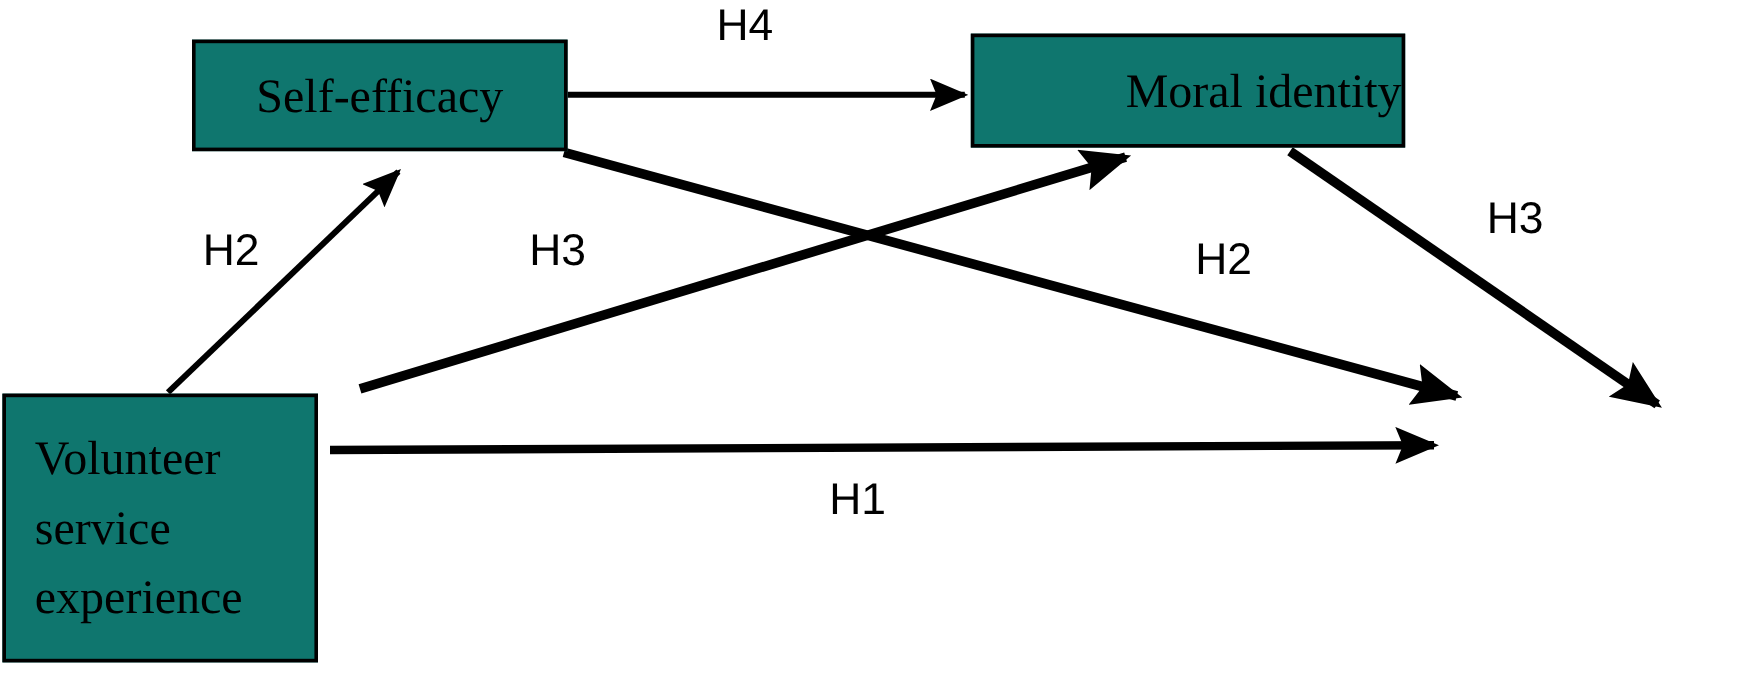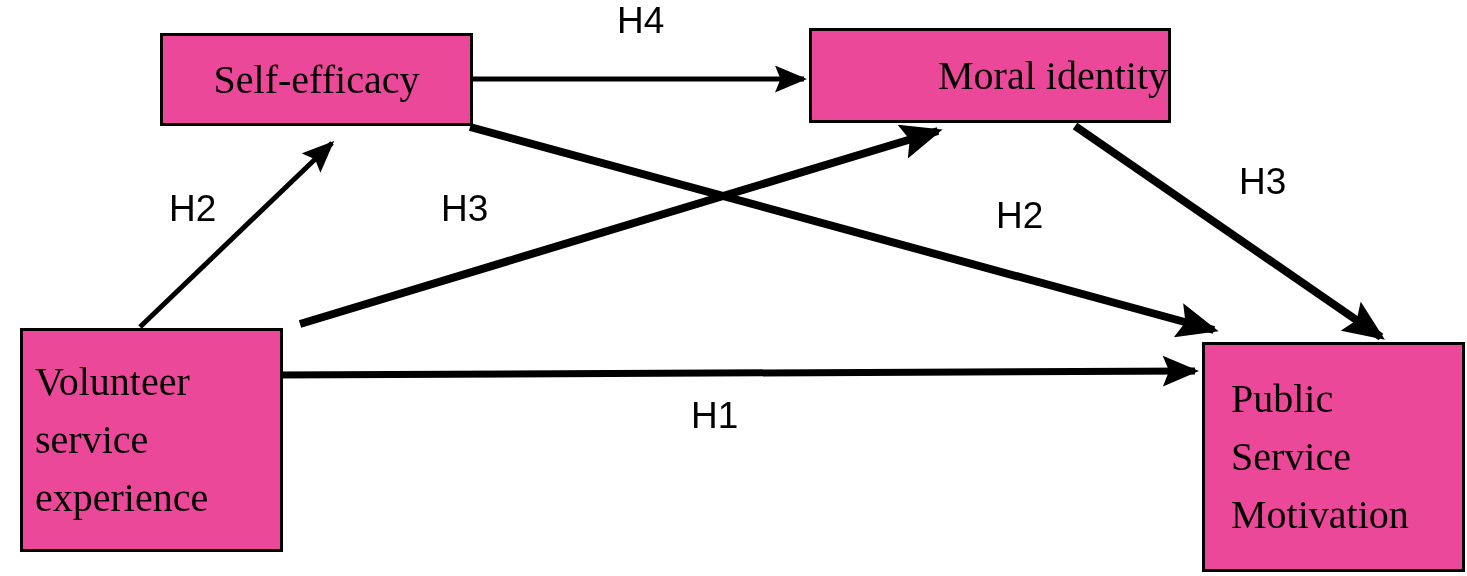--- a/index.html
+++ b/index.html
@@ -19,21 +19,21 @@
     position: absolute;
     left: 0;
     top: 0;
     width: 1467px;
     height: 576px;
   }
   .node-box {
     position: absolute;
     box-sizing: border-box;
     border: 3px solid #000000;
-    background: #ec4899;
+    background: #0f766e;
     display: flex;
     align-items: center;
     font-family: "Liberation Serif", serif;
     color: #000000;
   }
   .node-label {
     font-family: "Liberation Serif", serif;
     font-size: 40px;
     line-height: 1.45;
     color: #000000;
@@ -97,33 +97,28 @@
   </svg>
 
   <div class="node-box node-center" style="left:160px; top:33px; width:313px; height:93px;">
     <span class="node-label">Self-efficacy</span>
   </div>
 
   <div class="node-box node-left" style="left:809px; top:28px; width:362px; height:95px; padding-left:32px;justify-content:flex-end;">
     <span class="node-label">Moral identity</span>
   </div>
 
-  <div class="node-box node-left" style="left:20px; top:328px; width:263px; height:224px; padding-left:12px;">
+  <div class="node-box node-left" style="left:2px; top:328px; width:263px; height:224px; padding-left:24px;">
     <span class="node-label">Volunteer
 service
 experience</span>
   </div>
 
-  <div class="node-box node-left" style="left:1202px; top:342px; width:263px; height:230px; padding-left:26px;">
-    <span class="node-label">Public
-Service
-Motivation</span>
-  </div>
 
-  <div class="edge-label" style="left:617px; top:2px;">H4</div>
+  <div class="edge-label" style="left:597px; top:2px;">H4</div>
 
   <div class="edge-label" style="left:169px; top:190px;">H2</div>
 
   <div class="edge-label" style="left:441px; top:190px;">H3</div>
 
   <div class="edge-label" style="left:996px; top:197px;">H2</div>
 
   <div class="edge-label" style="left:1239px; top:163px;">H3</div>
 
   <div class="edge-label" style="left:691px; top:397px;">H1</div>

